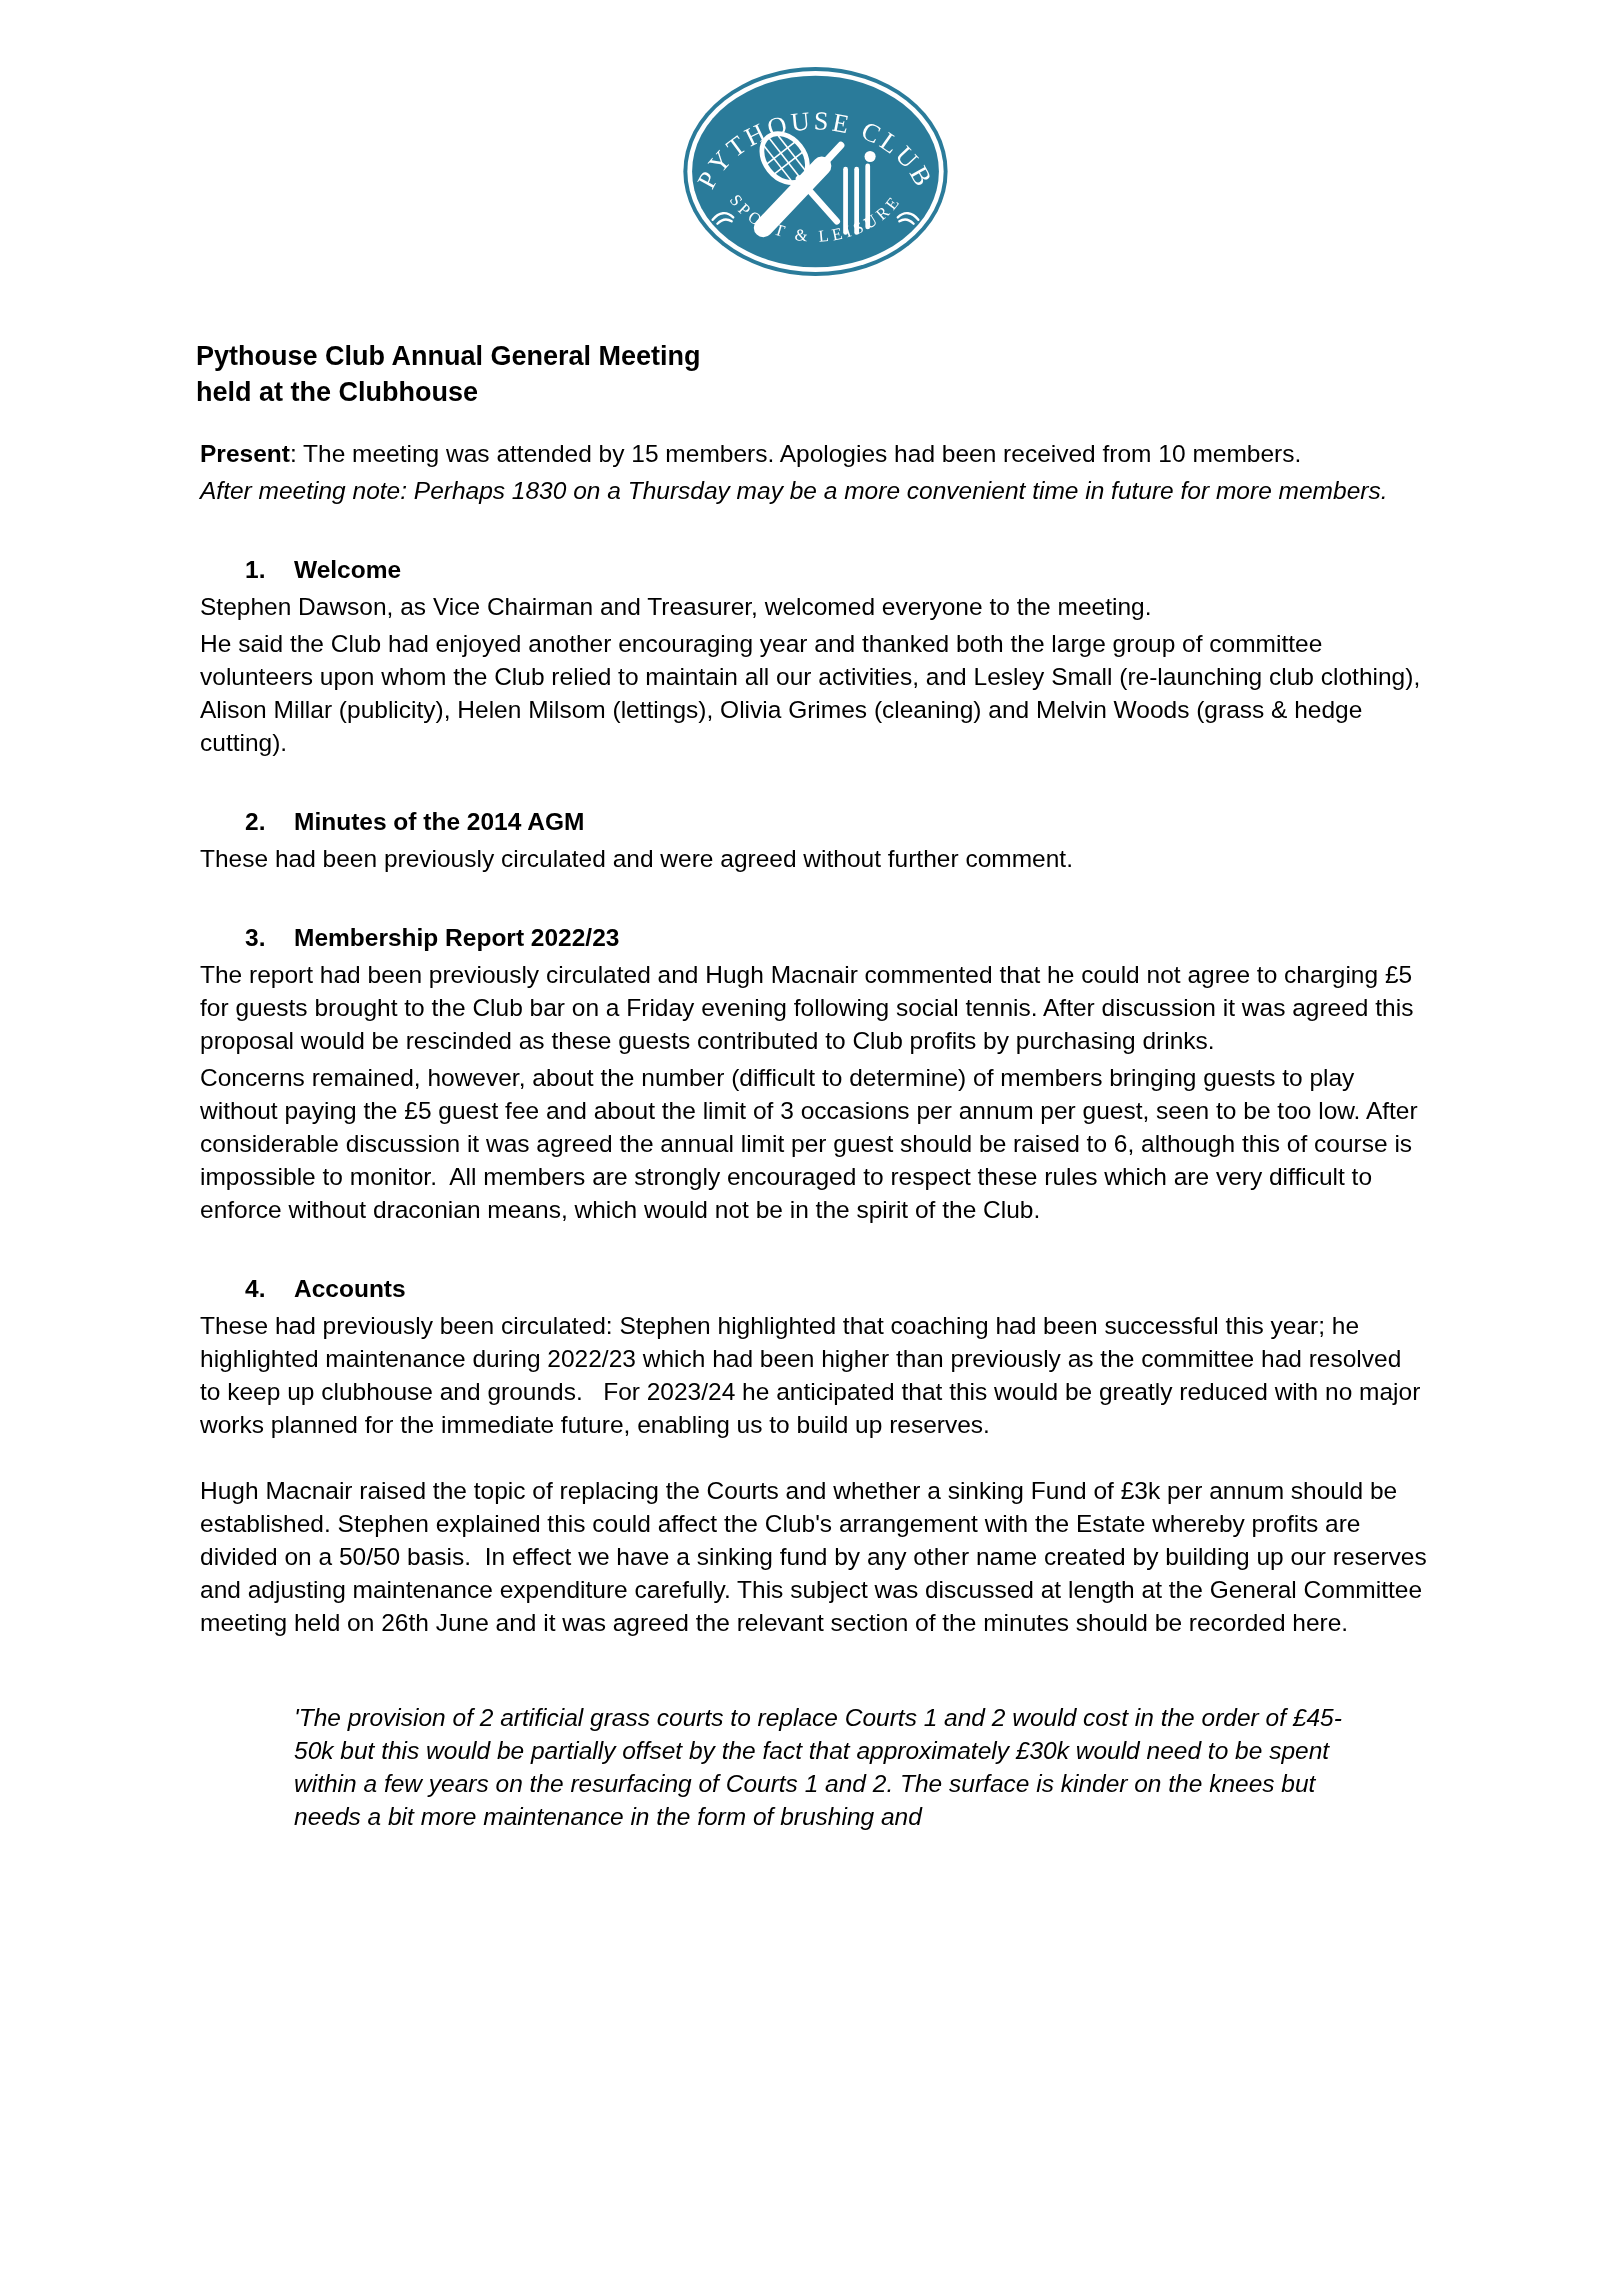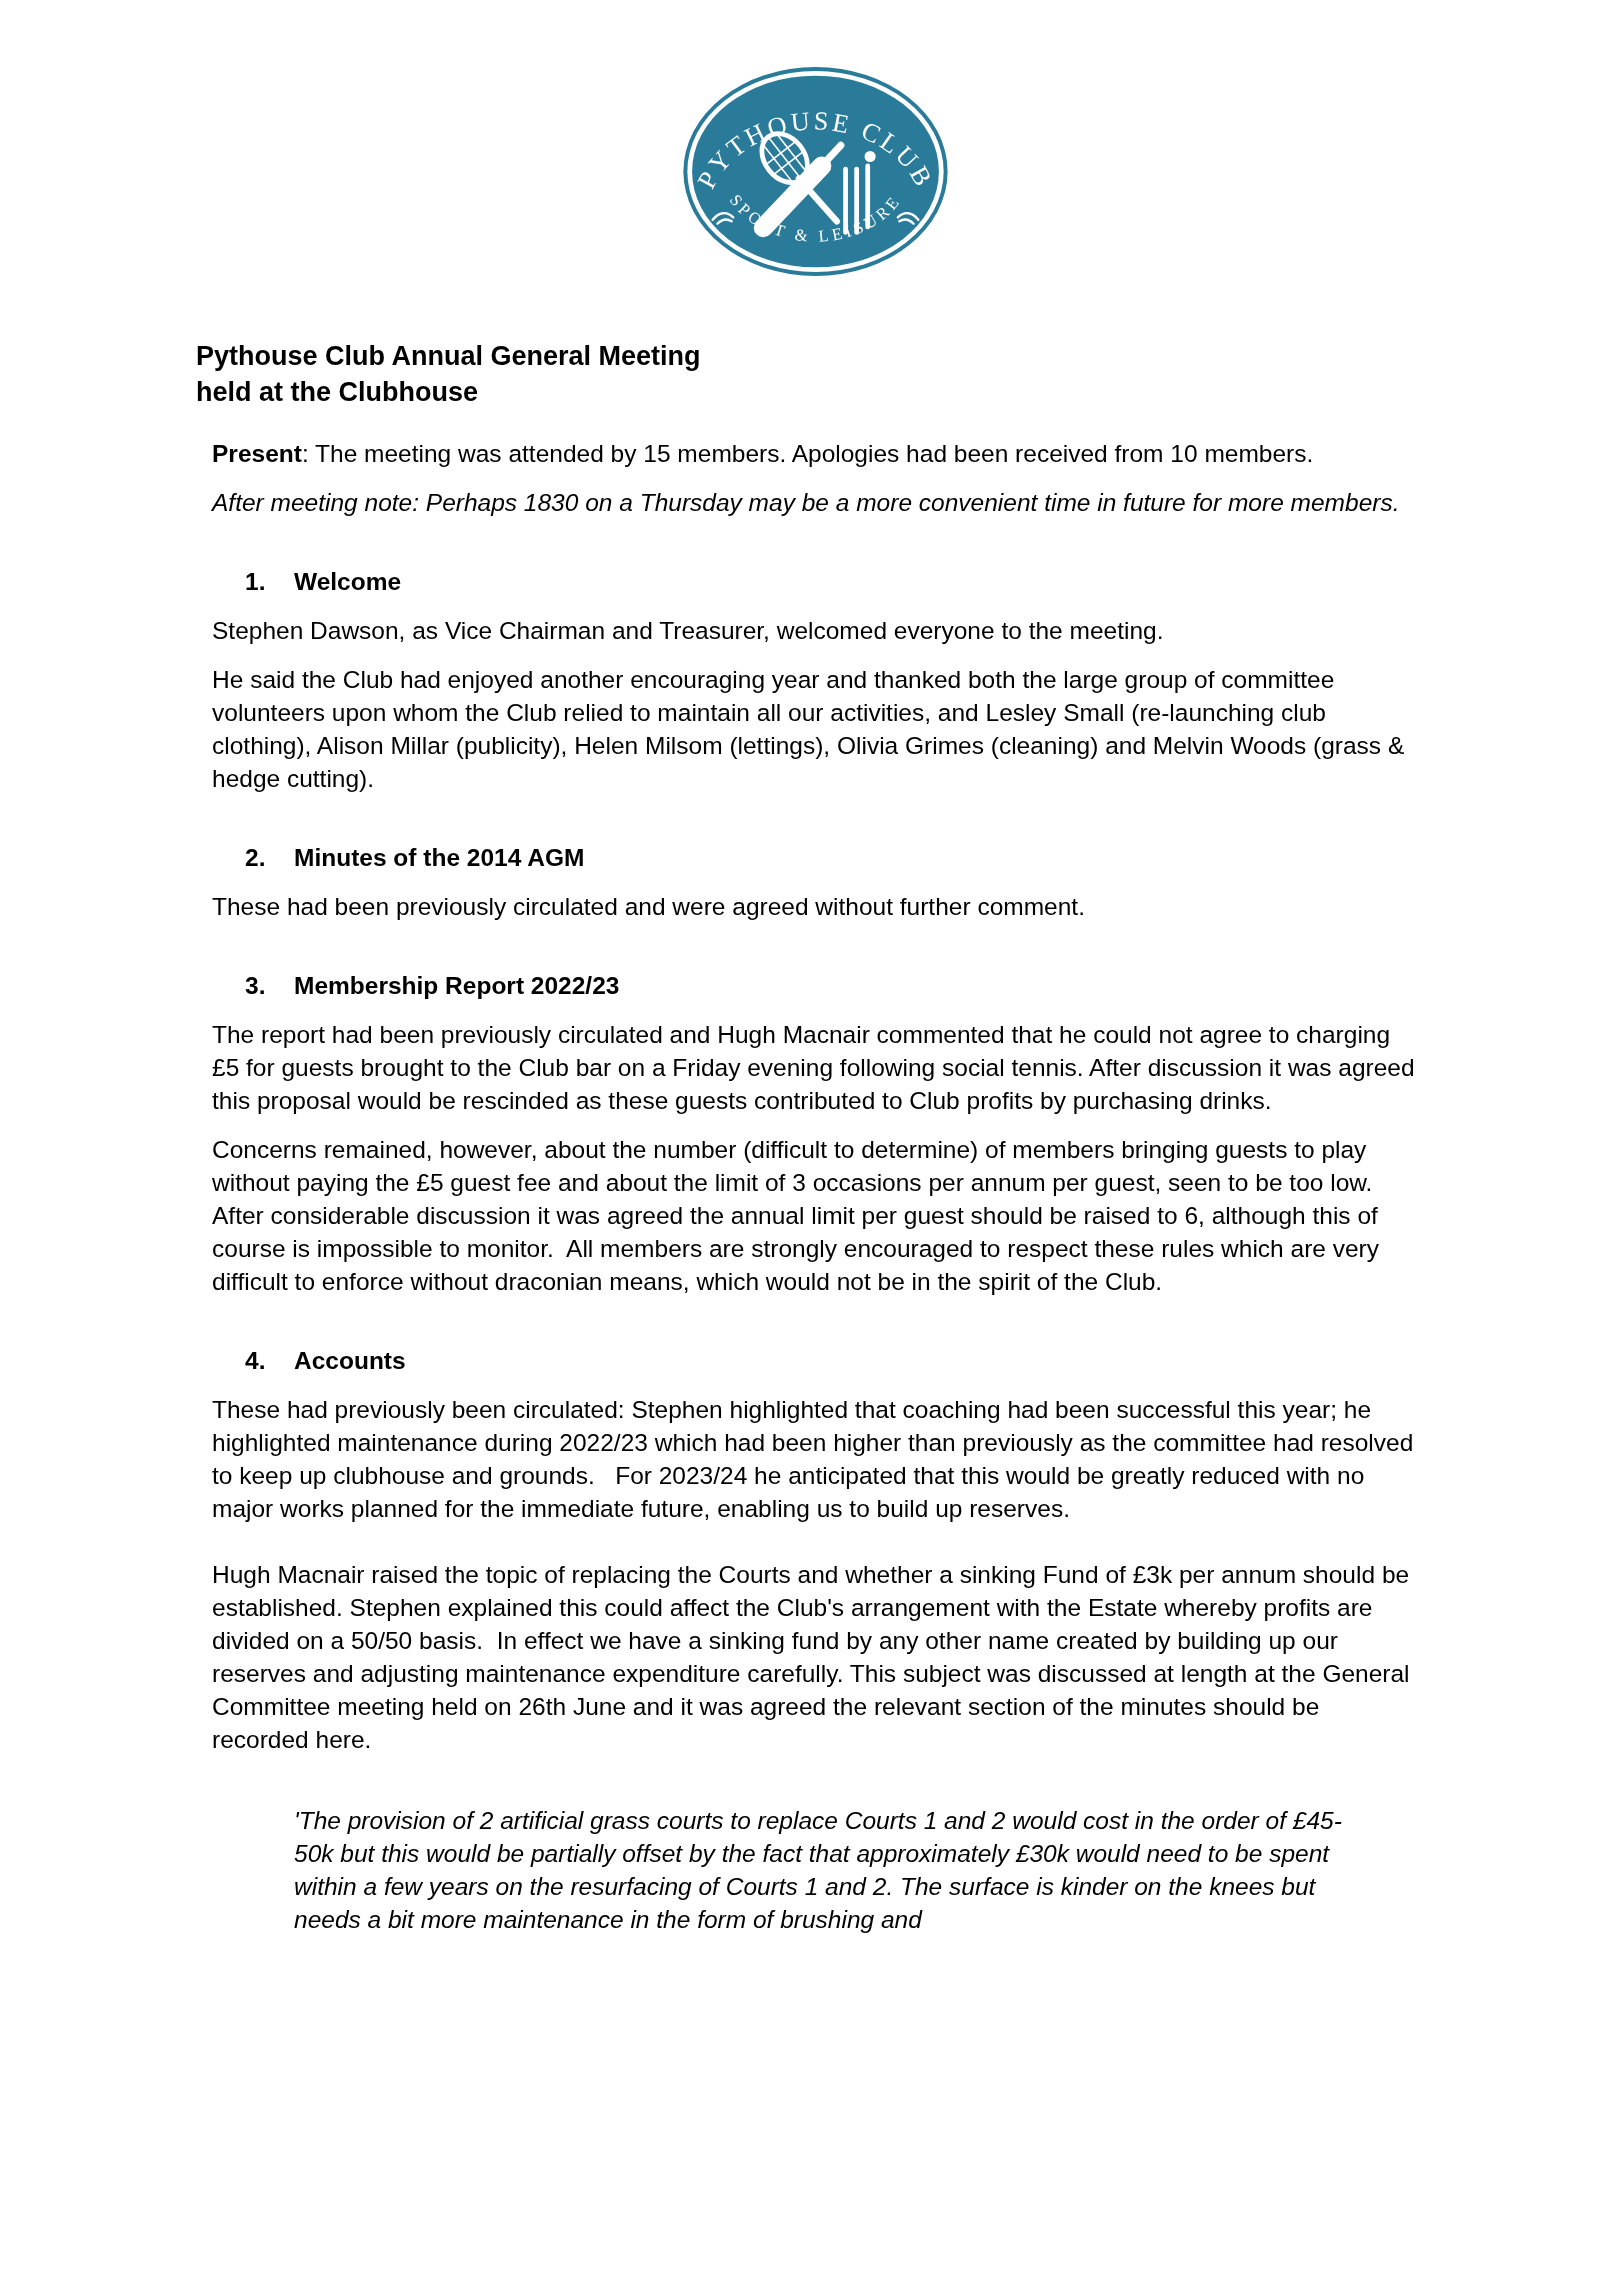--- a/index.html
+++ b/index.html
@@ -26,21 +26,21 @@
     margin: 0 auto;
   }
   .logo-wrap svg { width: 100%; height: 100%; display: block; }
   .doc-title {
     margin-top: 54px;
     font-weight: bold;
     font-size: 27px;
     line-height: 36px;
   }
   .body-p {
-    margin: 16px;
+    margin: 4px;
     font-size: 24.5px;
     line-height: 33px;
     white-space: pre-wrap;
     max-width: 1228px;
   }
   .intro { margin-top: 27px; }
   .italic { font-style: italic; }
   .bold { font-weight: bold; }
   .sec-heading {
     margin: 46px 0 0 49px;
@@ -49,21 +49,21 @@
     font-weight: bold;
     display: flex;
   }
   .sec-heading .num {
     display: inline-block;
     width: 49px;
     flex: 0 0 49px;
   }
   .gap-line { margin-top: 33px; }
   .quote-block {
-    margin: 48px 0 0 98px;
+    margin: 62px 0 0 98px;
     max-width: 1057px;
     font-style: italic;
     font-size: 24.5px;
     line-height: 33px;
     white-space: pre-wrap;
   }
 </style>
 </head>
 <body>
 

